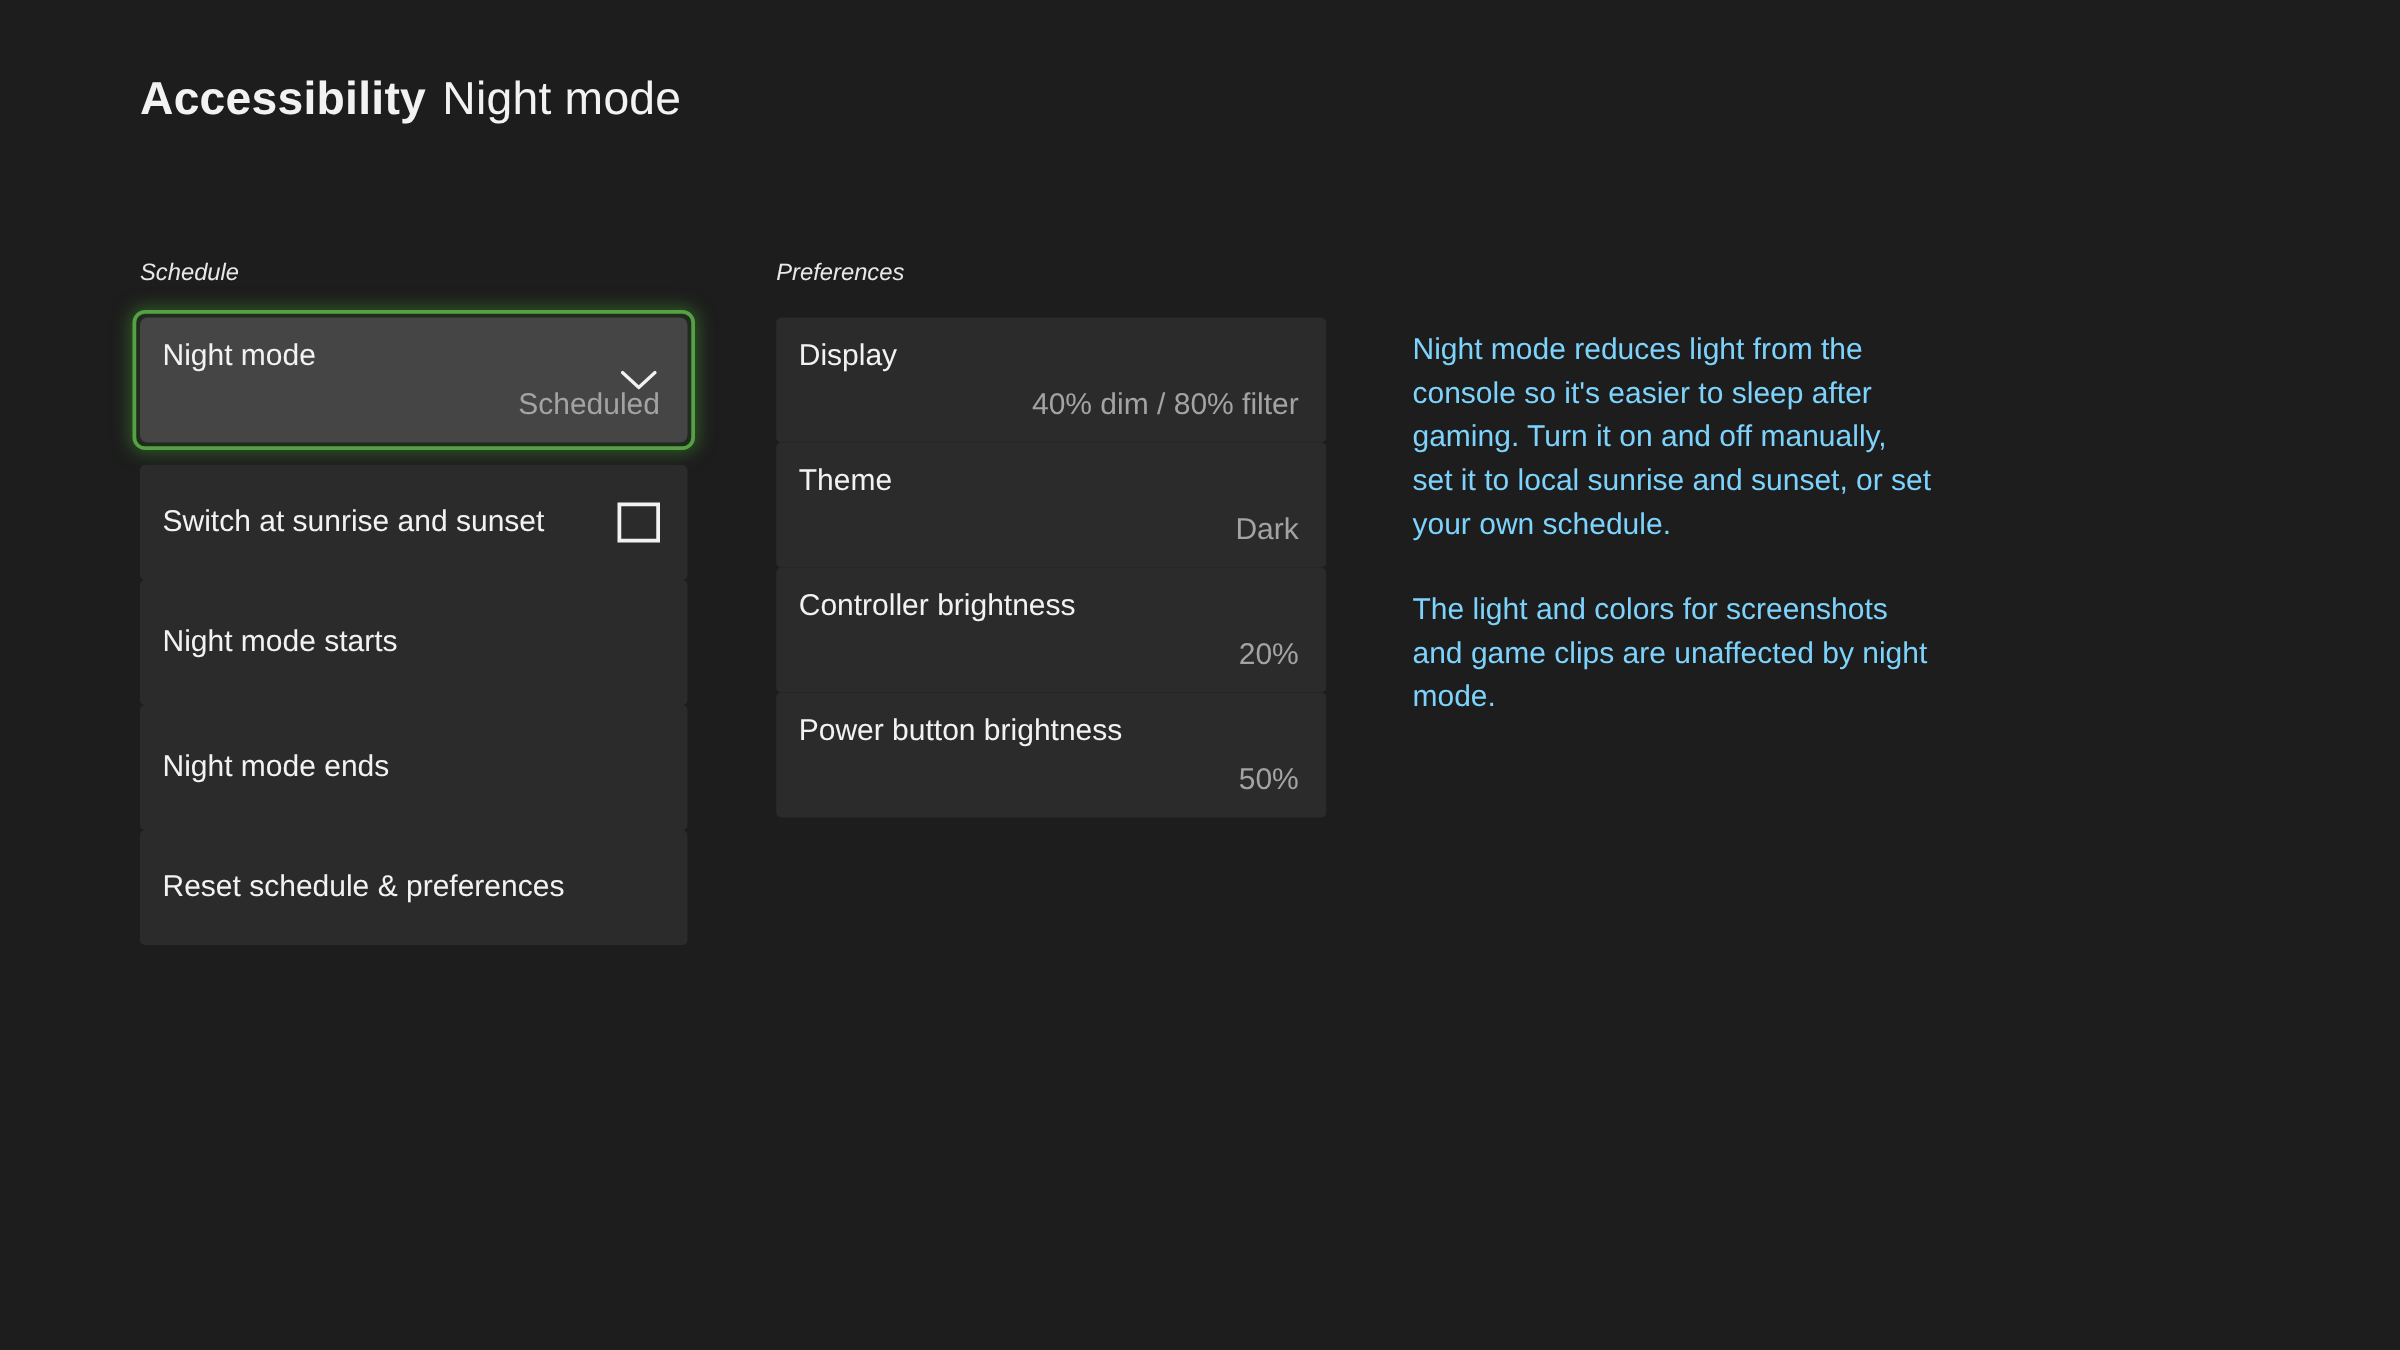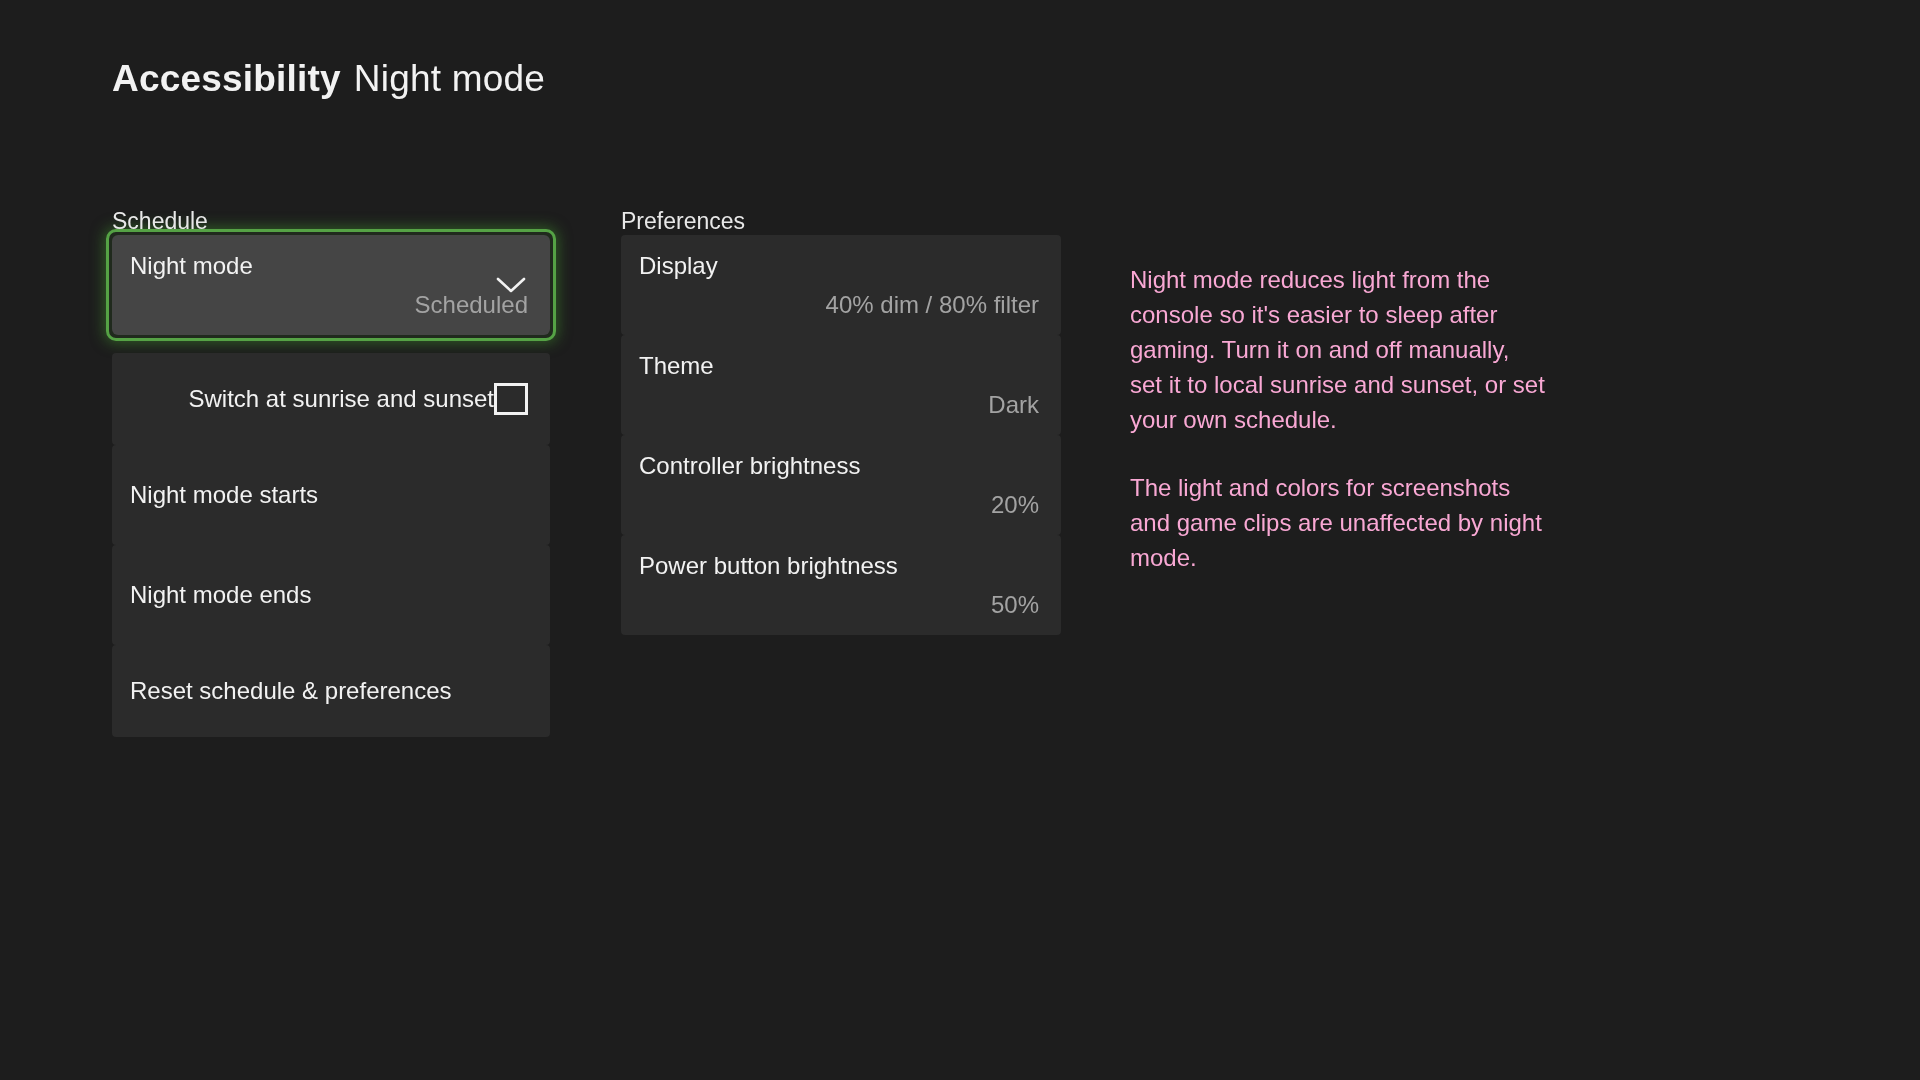--- a/index.html
+++ b/index.html
@@ -27,21 +27,23 @@
   }
   .page-title .bold{font-weight:700;}
   .page-title .regular{margin-left:13px;font-weight:400;}
 
   .column{position:absolute;top:208px;}
   .col-schedule{left:112px;width:438px;}
   .col-preferences{left:621px;width:440px;}
   .col-description{left:1130px;top:262px;width:418px;}
 
   .section-heading{
-    font-size:23px;font-weight:400;color:var(--heading-color);
+    font-size:19px;font-weight:400;color:var(--heading-color);
+    margin-bottom:24px;
+    font-style:italic;
   }
 
   .card{
     background:var(--card-bg);
     border-radius:4px;
     padding:0 22px 0 18px;
     display:flex;flex-direction:column;justify-content:center;
     position:relative;
     cursor:pointer;
   }
@@ -64,31 +66,31 @@
     border-radius:6px;
   }
 
   .chevron{
     position:absolute;right:24px;top:50%;
     width:30px;height:17px;margin-top:-8px;
   }
   .chevron svg{display:block;width:30px;height:17px;}
 
   .row-between{
-    flex-direction:row;align-items:center;justify-content:flex-end;
+    flex-direction:row;align-items:center;justify-content:space-between;
   }
   .checkbox{
     width:34px;height:32px;
     border:3px solid var(--text-primary);
     background:transparent;
     flex:0 0 auto;
   }
 
   .description p{
-    font-size:24px;line-height:35px;color:#f9a8d4;font-weight:400;
+    font-size:24px;line-height:35px;color:#7dd3fc;font-weight:400;
   }
   .description p + p{margin-top:33px;}
 </style>
 </head>
 <body>
 
 <h1 class="page-title">
   <span class="bold">Accessibility</span><span class="regular">Night mode</span>
 </h1>
 

